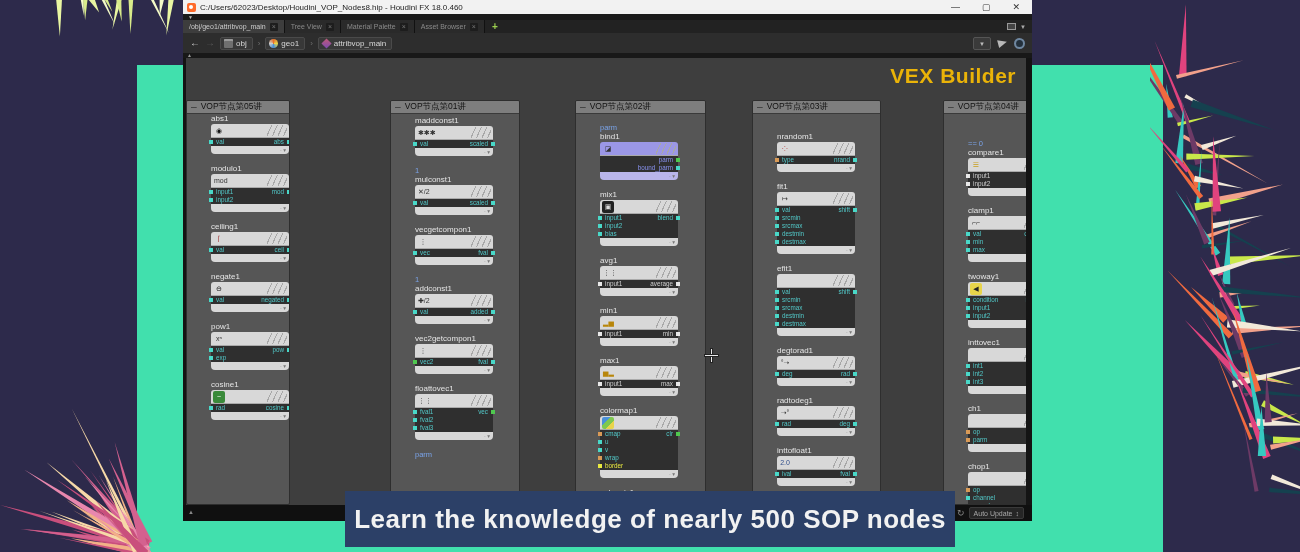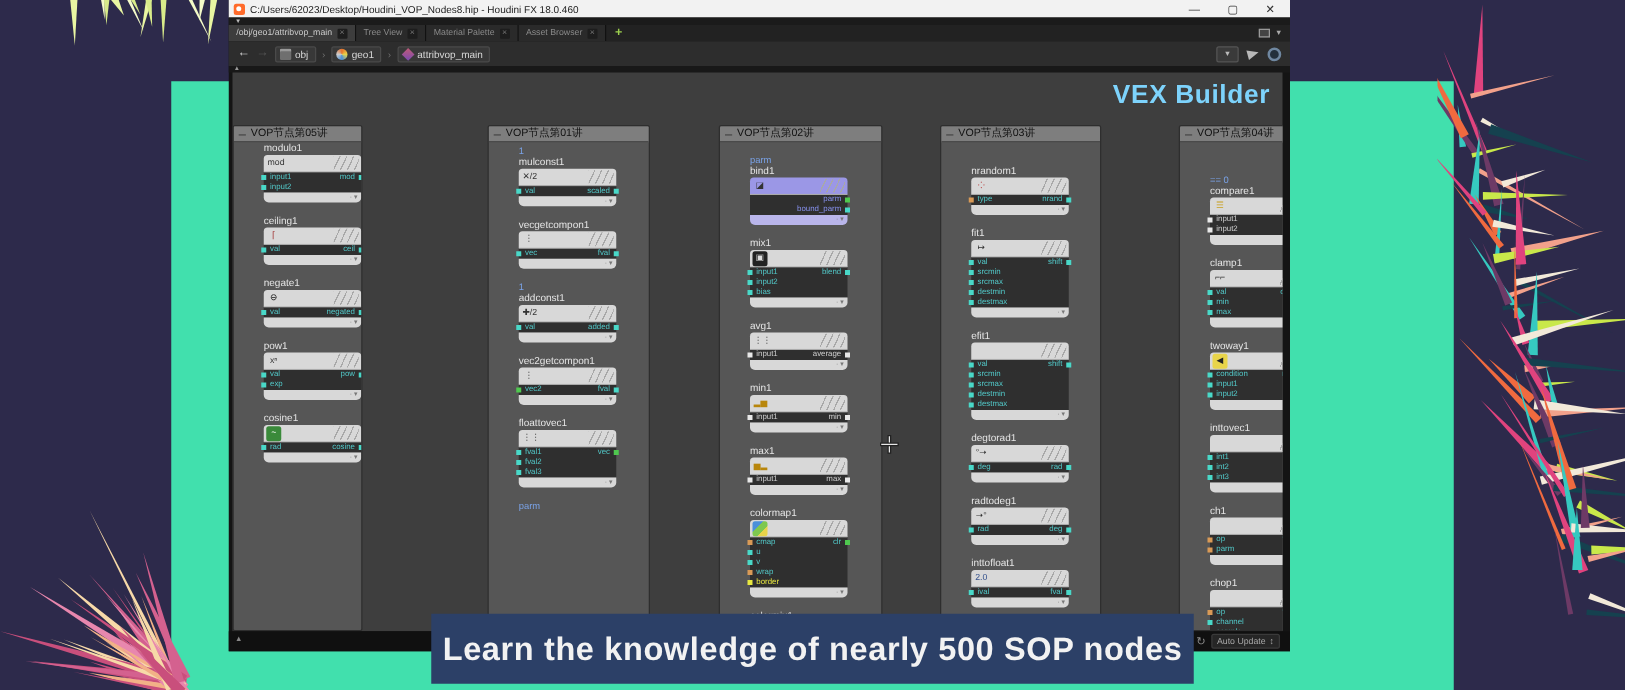--- a/index.html
+++ b/index.html
@@ -49,21 +49,21 @@
   .pathbar-right { margin-left:auto; display:flex; align-items:center; gap:7px; }
   .vp-drop { width:18px; height:13px; background:#3a3a3a; border:1px solid #555; border-radius:2px; color:#bbb; font-size:6px; text-align:center; line-height:12px; }
   .pin-tri { width:0; height:0; border-left:9px solid #b8b8b8; border-top:4px solid transparent; border-bottom:4px solid transparent; transform:rotate(-15deg); }
   .radial-btn { width:11px; height:11px; border-radius:50%; border:2px solid #6f87a0; background:#23303c; }
 
   .substrip { position:absolute; left:0; top:53px; right:0; height:5px; background:#181818; }
   .substrip .tri { position:absolute; left:4px; top:0; font-size:5px; color:#999; line-height:5px; }
 
   
   .network { position:absolute; left:3px; top:58px; right:6px; height:447px; background:#3e3e3e; overflow:hidden; }
-  .watermark { position:absolute; right:10px; top:6px; font-size:21px; font-weight:bold; color:#7dd3fc; letter-spacing:.5px; }
+  .watermark { position:absolute; right:10px; top:6px; font-size:21px; font-weight:bold; color:#eab308; letter-spacing:.5px; }
 
   .netbox { position:absolute; top:42px; height:405px; background:#565656; border:1px solid #2e2e2e; border-radius:2px; overflow:hidden; }
   .netbox:nth-of-type(1) { left:29px;  width:128px; }
   .netbox:nth-of-type(2) { left:204px; width:130px; }
   .netbox:nth-of-type(3) { left:389px; width:131px; }
   .netbox:nth-of-type(4) { left:566px; width:129px; }
   .netbox:nth-of-type(5) { left:757px; width:130px; }
   .netbox-head { height:13px; background:#7e7e7e; display:flex; align-items:center; gap:4px; padding:0 4px; border-bottom:1px solid #3a3a3a; }
   .collapse { font-size:8px; color:#1a1a1a; line-height:13px; }
   .netbox-title { font-size:8.5px; color:#111; white-space:nowrap; }
@@ -313,20 +313,38 @@
 
   <div class="network" id="network">
     <div class="watermark">VEX Builder</div>
   <div class="netbox">
         <div class="netbox-head">
           <span class="collapse">─</span>
           <span class="netbox-title">VOP节点第01讲</span>
         </div>
         <div class="netbox-body">
           <div class="node">
+            <div class="ntitle">maddconst1</div>
+            <div class="nbody">
+              <span class="nicon">✱✱✱</span>
+              <span class="grips"></span>
+            </div>
+            <div class="nports">
+              <div class="prow">
+                <span class="pdot in" style="background: rgb(73, 216, 200);"></span>
+                <span class="plab in">val</span>
+                <span class="plab out">scaled</span>
+                <span class="pdot out" style="background: rgb(73, 216, 200);"></span>
+              </div>
+            </div>
+            <div class="nfoot">
+              <span class="fg">· ▾</span>
+            </div>
+          </div>
+          <div class="node">
             <div class="badge">1</div>
             <div class="ntitle">mulconst1</div>
             <div class="nbody">
               <span class="nicon">✕/2</span>
               <span class="grips"></span>
             </div>
             <div class="nports">
               <div class="prow">
                 <span class="pdot in" style="background: rgb(73, 216, 200);"></span>
                 <span class="plab in">val</span>
@@ -882,20 +900,38 @@
             </div>
           </div>
         </div>
       </div>
       <div class="netbox">
         <div class="netbox-head">
           <span class="collapse">─</span>
           <span class="netbox-title">VOP节点第05讲</span>
         </div>
         <div class="netbox-body">
+          <div class="node">
+            <div class="ntitle">abs1</div>
+            <div class="nbody">
+              <span class="nicon" style="color: rgb(17, 17, 17);">◉</span>
+              <span class="grips"></span>
+            </div>
+            <div class="nports">
+              <div class="prow">
+                <span class="pdot in" style="background: rgb(73, 216, 200);"></span>
+                <span class="plab in">val</span>
+                <span class="plab out">abs</span>
+                <span class="pdot out" style="background: rgb(73, 216, 200);"></span>
+              </div>
+            </div>
+            <div class="nfoot">
+              <span class="fg">· ▾</span>
+            </div>
+          </div>
           <div class="node">
             <div class="ntitle">modulo1</div>
             <div class="nbody">
               <span class="nicon">mod</span>
               <span class="grips"></span>
             </div>
             <div class="nports">
               <div class="prow">
                 <span class="pdot in" style="background: rgb(73, 216, 200);"></span>
                 <span class="plab in">input1</span>

